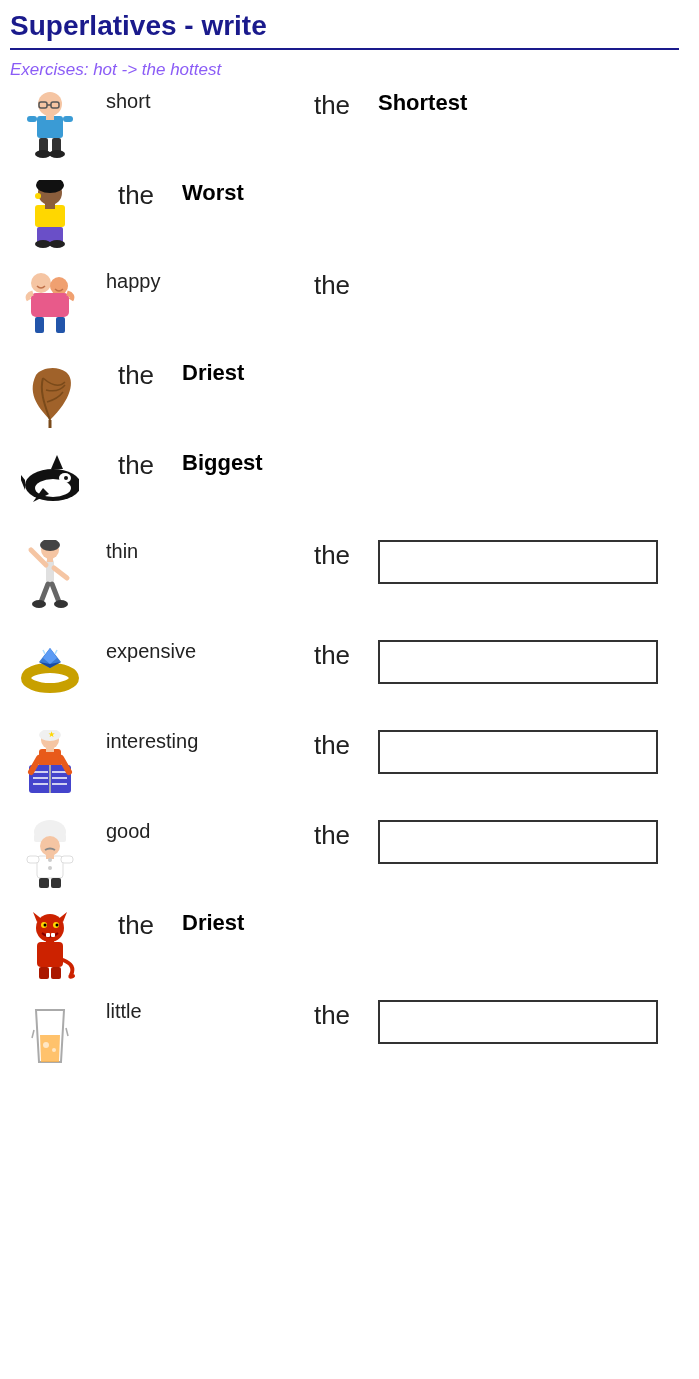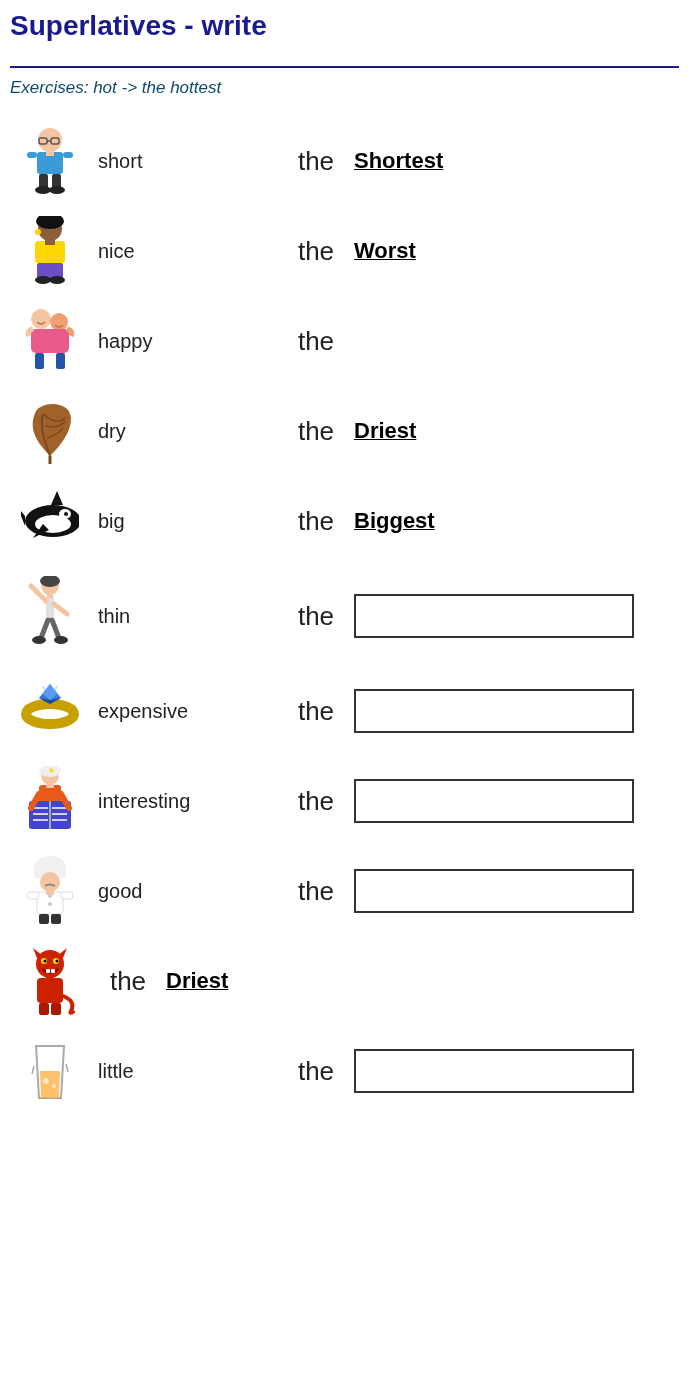--- a/index.html
+++ b/index.html
@@ -19,41 +19,39 @@
       background: #fff;
       width: 699px;
       min-height: 1379px;
       padding: 10px 20px 30px 10px;
     }
 
     .page-title {
       font-size: 28px;
       font-weight: bold;
       color: #1a1a8c;
-      margin-bottom: 24px;
+      margin-bottom: 6px;
     }
 
     .title-divider {
       border: none;
       border-top: 2px solid #1a1a8c;
       margin-bottom: 10px;
     }
 
     .subtitle {
       font-style: italic;
       font-size: 17px;
-      color: #0c4a6e;
-      margin-bottom: 18px;
+      color: #8b5cf6;
     }
 
     .exercise-row {
       display: flex;
-      align-items: center;
       padding: 10px 0;
-      gap: 8px;
+      gap: 16px;
     }
 
     .icon-cell {
       width: 80px;
       display: flex;
       align-items: center;
       justify-content: center;
       flex-shrink: 0;
     }
 
@@ -67,21 +65,20 @@
     .the-cell {
       width: 60px;
       font-size: 26px;
       color: #222;
       flex-shrink: 0;
       text-align: center;
     }
 
     .answer-cell {
       flex: 1;
-      text-decoration: underline;
     }
 
     .answer-text {
       font-size: 22px;
       font-weight: bold;
       color: #000;
     }
 
     .answer-input {
       width: 280px;
@@ -145,21 +142,20 @@
         <rect x="14" y="25" width="30" height="22" rx="3" fill="#FFD700"></rect>
 
         <rect x="24" y="23" width="10" height="6" fill="#8B5E3C"></rect>
 
         <rect x="16" y="47" width="26" height="16" rx="2" fill="#6A4FC8"></rect>
 
         <ellipse cx="22" cy="64" rx="8" ry="4" fill="#222"></ellipse>
         <ellipse cx="36" cy="64" rx="8" ry="4" fill="#222"></ellipse>
       </svg>
     </div>
-    <div class="word-cell">nice</div>
     <div class="the-cell">the</div>
     <div class="answer-cell">
       <span class="answer-text">Worst</span>
     </div>
   </div>
 
   <div class="exercise-row">
     <div class="icon-cell">
       <svg width="58" height="70" viewBox="0 0 58 70" xmlns="http://www.w3.org/2000/svg">
 
@@ -189,21 +185,20 @@
 
         <path d="M29,60 C20,50 5,35 15,15 C20,8 35,5 45,12 C55,20 50,40 29,60Z" fill="#a0622a"></path>
         <path d="M29,60 C25,48 18,32 22,18" stroke="#7a4a1a" stroke-width="2" fill="none"></path>
         <path d="M22,18 C30,25 38,28 44,22" stroke="#7a4a1a" stroke-width="1.5" fill="none"></path>
         <path d="M25,30 C33,32 40,30 44,25" stroke="#7a4a1a" stroke-width="1.5" fill="none"></path>
         <path d="M26,42 C33,40 39,36 42,32" stroke="#7a4a1a" stroke-width="1.5" fill="none"></path>
 
         <line x1="29" y1="60" x2="29" y2="68" stroke="#7a4a1a" stroke-width="3"></line>
       </svg>
     </div>
-    <div class="word-cell">dry</div>
     <div class="the-cell">the</div>
     <div class="answer-cell">
       <span class="answer-text">Driest</span>
     </div>
   </div>
 
   <div class="exercise-row">
     <div class="icon-cell">
       <svg width="58" height="70" viewBox="0 0 58 70" xmlns="http://www.w3.org/2000/svg">
 
@@ -215,21 +210,20 @@
 
         <circle cx="45" cy="28" r="2" fill="#111"></circle>
 
         <path d="M4,30 L-4,20 L4,40Z" fill="#111"></path>
 
         <path d="M30,19 L36,5 L42,19Z" fill="#111"></path>
 
         <path d="M22,38 L12,52 L28,44Z" fill="#111"></path>
       </svg>
     </div>
-    <div class="word-cell">big</div>
     <div class="the-cell">the</div>
     <div class="answer-cell">
       <span class="answer-text">Biggest</span>
     </div>
   </div>
 
   <div class="exercise-row">
     <div class="icon-cell">
       <svg width="58" height="80" viewBox="0 0 58 80" xmlns="http://www.w3.org/2000/svg">
 

